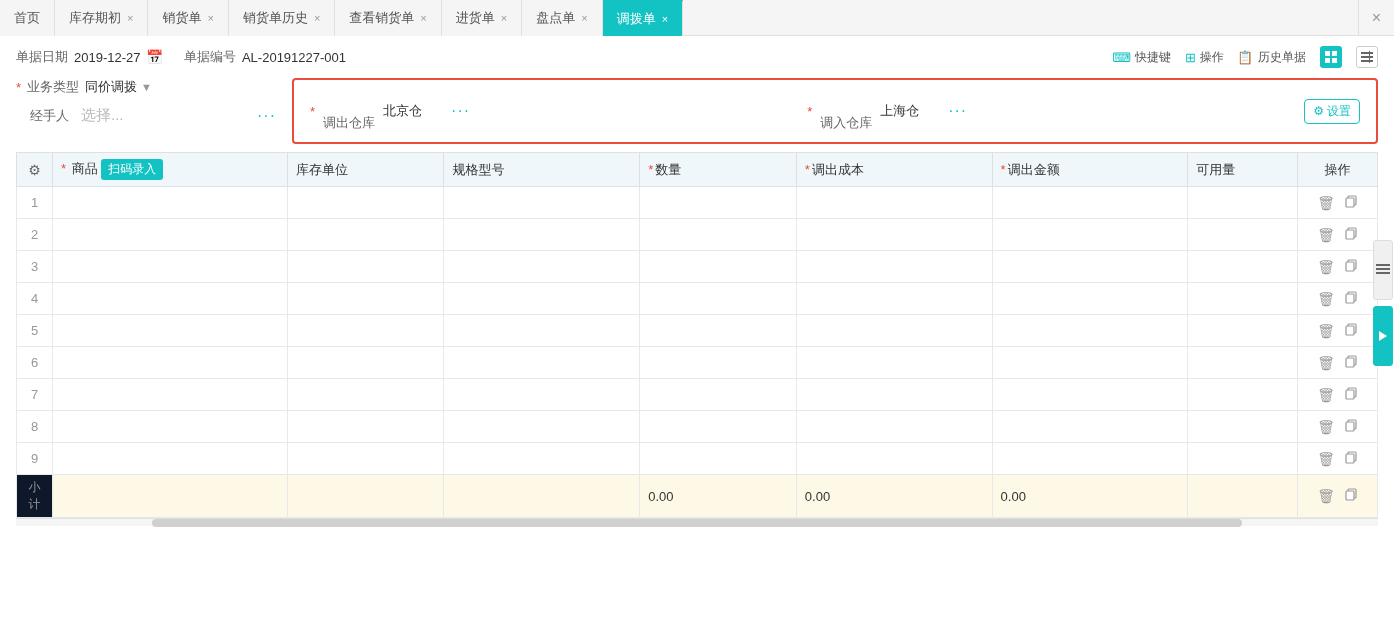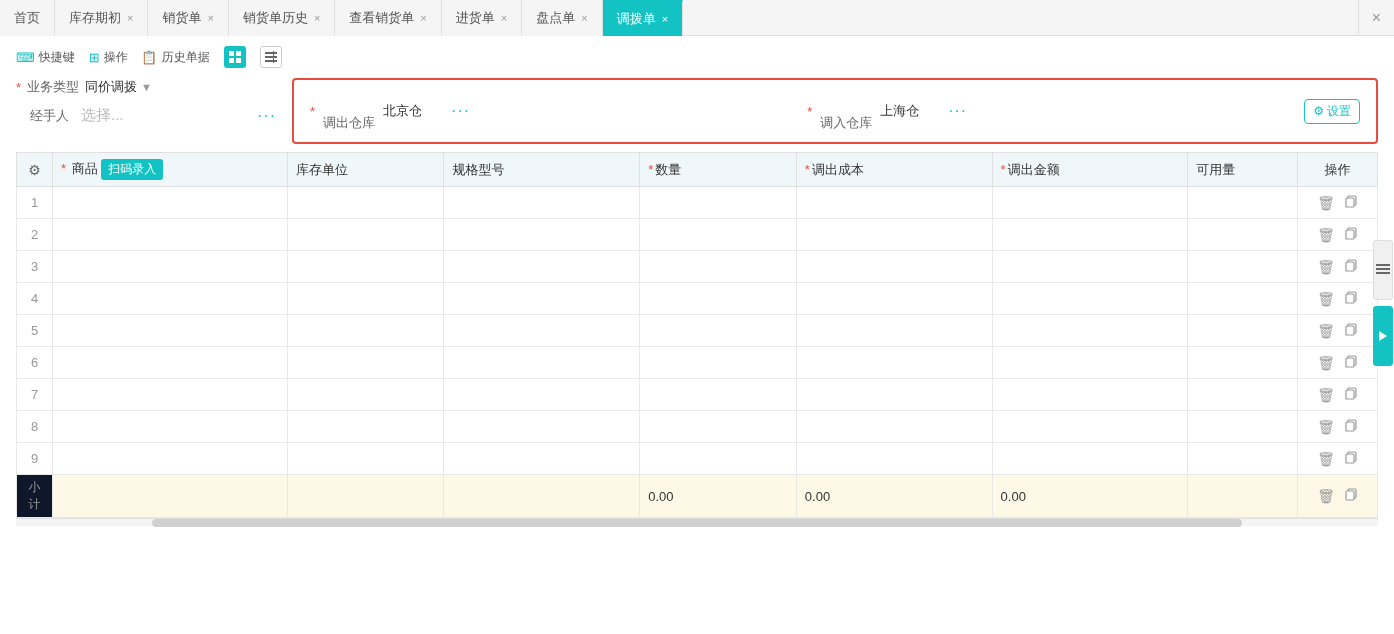--- a/index.html
+++ b/index.html
@@ -336,20 +336,31 @@
   <div class="tab-item active" style="background:#13c2c2;color:#fff;border-radius:0;">
     <span>调拨单</span>
     <span class="close-icon" style="color:#fff;">×</span>
   </div>
   <div class="tab-close-btn">×</div>
 </div>
 
 <div class="main-content">
 
   <div class="header-row">
+    <div class="header-left">
+      <div class="field-group">
+        <span class="field-label">单据日期</span>
+        <span class="field-value">2019-12-27</span>
+        <span class="calendar-icon">📅</span>
+      </div>
+      <div class="field-group">
+        <span class="field-label">单据编号</span>
+        <span class="field-value">AL-20191227-001</span>
+      </div>
+    </div>
     <div class="header-right">
       <div class="header-right-item">
         <span class="icon">⌨</span>
         <span>快捷键</span>
       </div>
       <div class="header-right-item">
         <span class="icon">⊞</span>
         <span>操作</span>
       </div>
       <div class="header-right-item">

